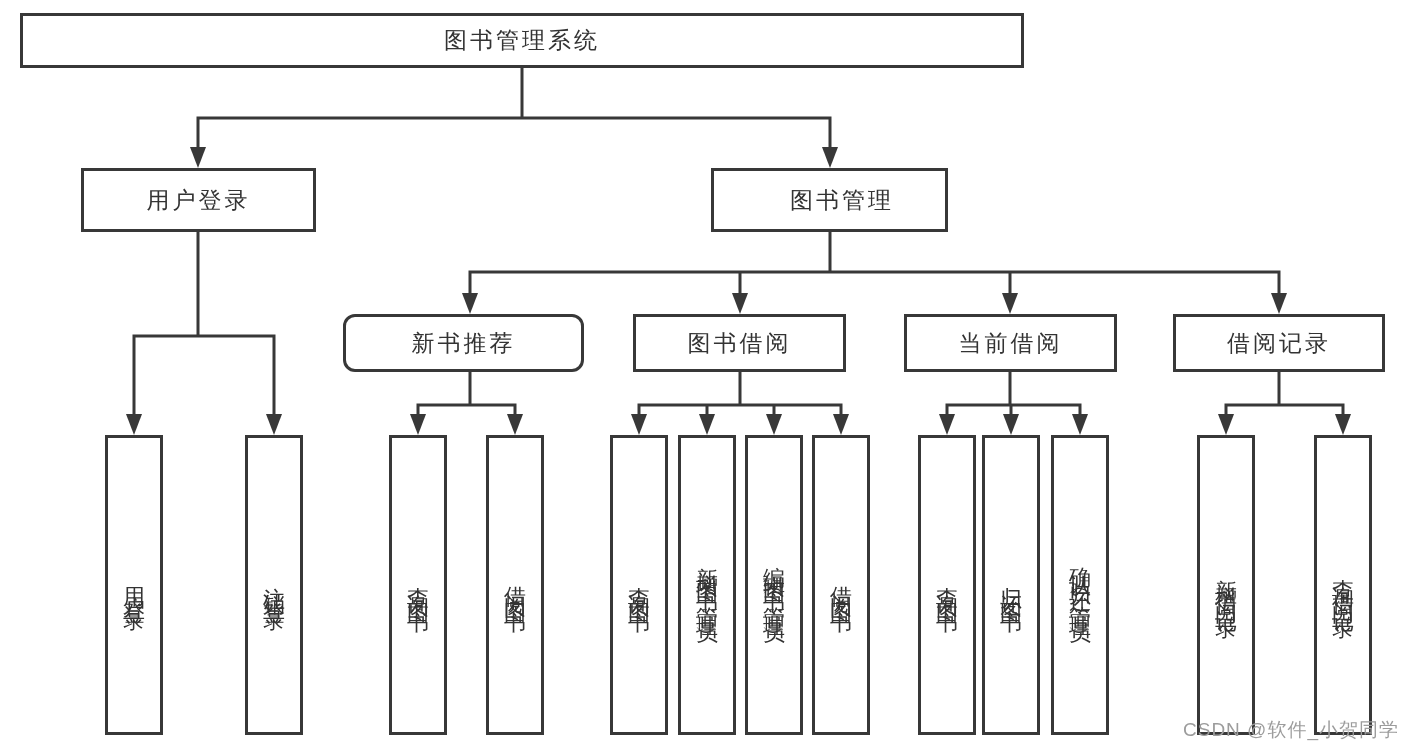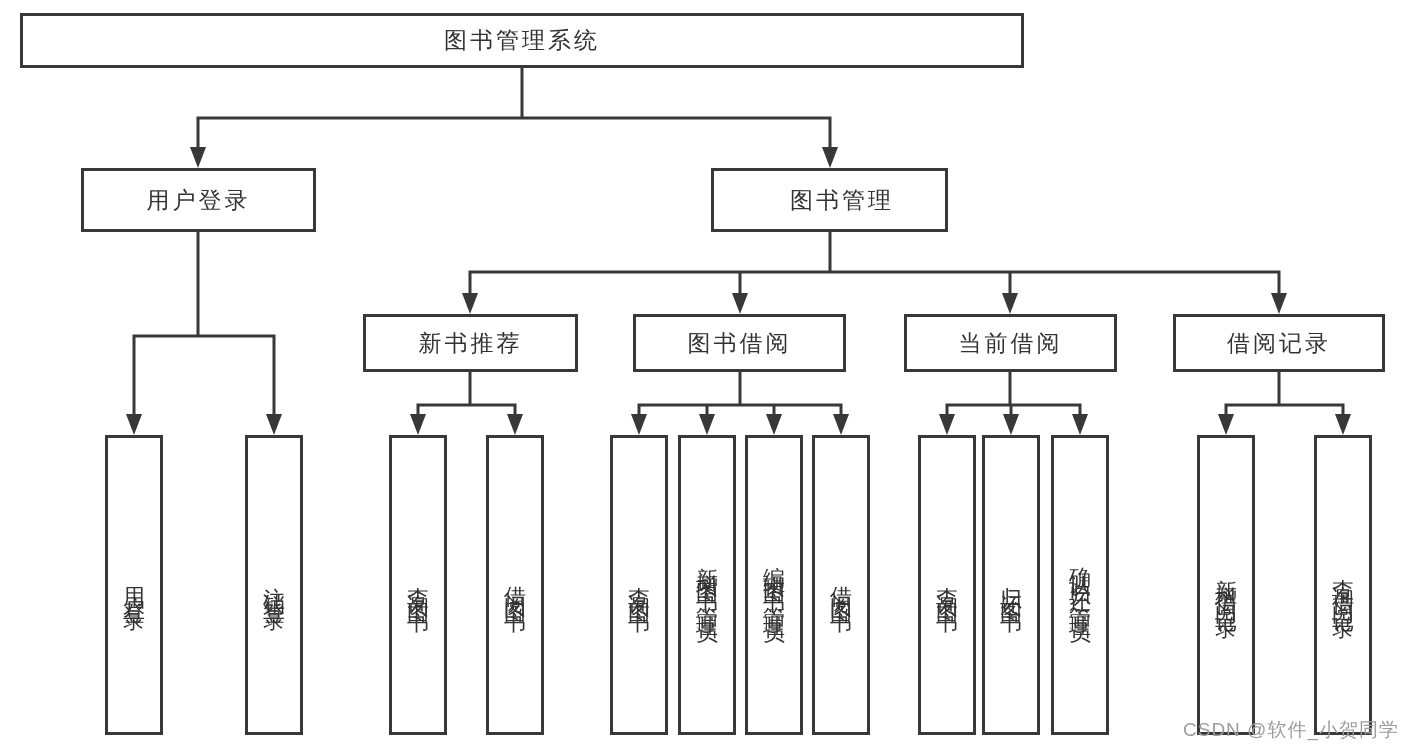--- a/index.html
+++ b/index.html
@@ -124,21 +124,21 @@
     <span class="h-label">图书管理系统</span>
   </div>
 
   <div class="node" style="left:81px; top:168px; width:235px; height:64px;">
     <span class="h-label">用户登录</span>
   </div>
   <div class="node" style="left:711px; top:168px; width:237px; height:64px;padding-left:25px;">
     <span class="h-label">图书管理</span>
   </div>
 
-  <div class="node" style="left:363px; top:314px; width:215px; height:58px;">
+  <div class="node" style="left:343px; top:314px; width:241px; height:58px;border-radius:12px;">
     <span class="h-label">新书推荐</span>
   </div>
   <div class="node" style="left:904px; top:314px; width:213px; height:58px;">
     <span class="h-label">当前借阅</span>
   </div>
   <div class="node" style="left:633px; top:314px; width:213px; height:58px;">
     <span class="h-label">图书借阅</span>
   </div>
   <div class="node" style="left:1173px; top:314px; width:212px; height:58px;">
     <span class="h-label">借阅记录</span>

